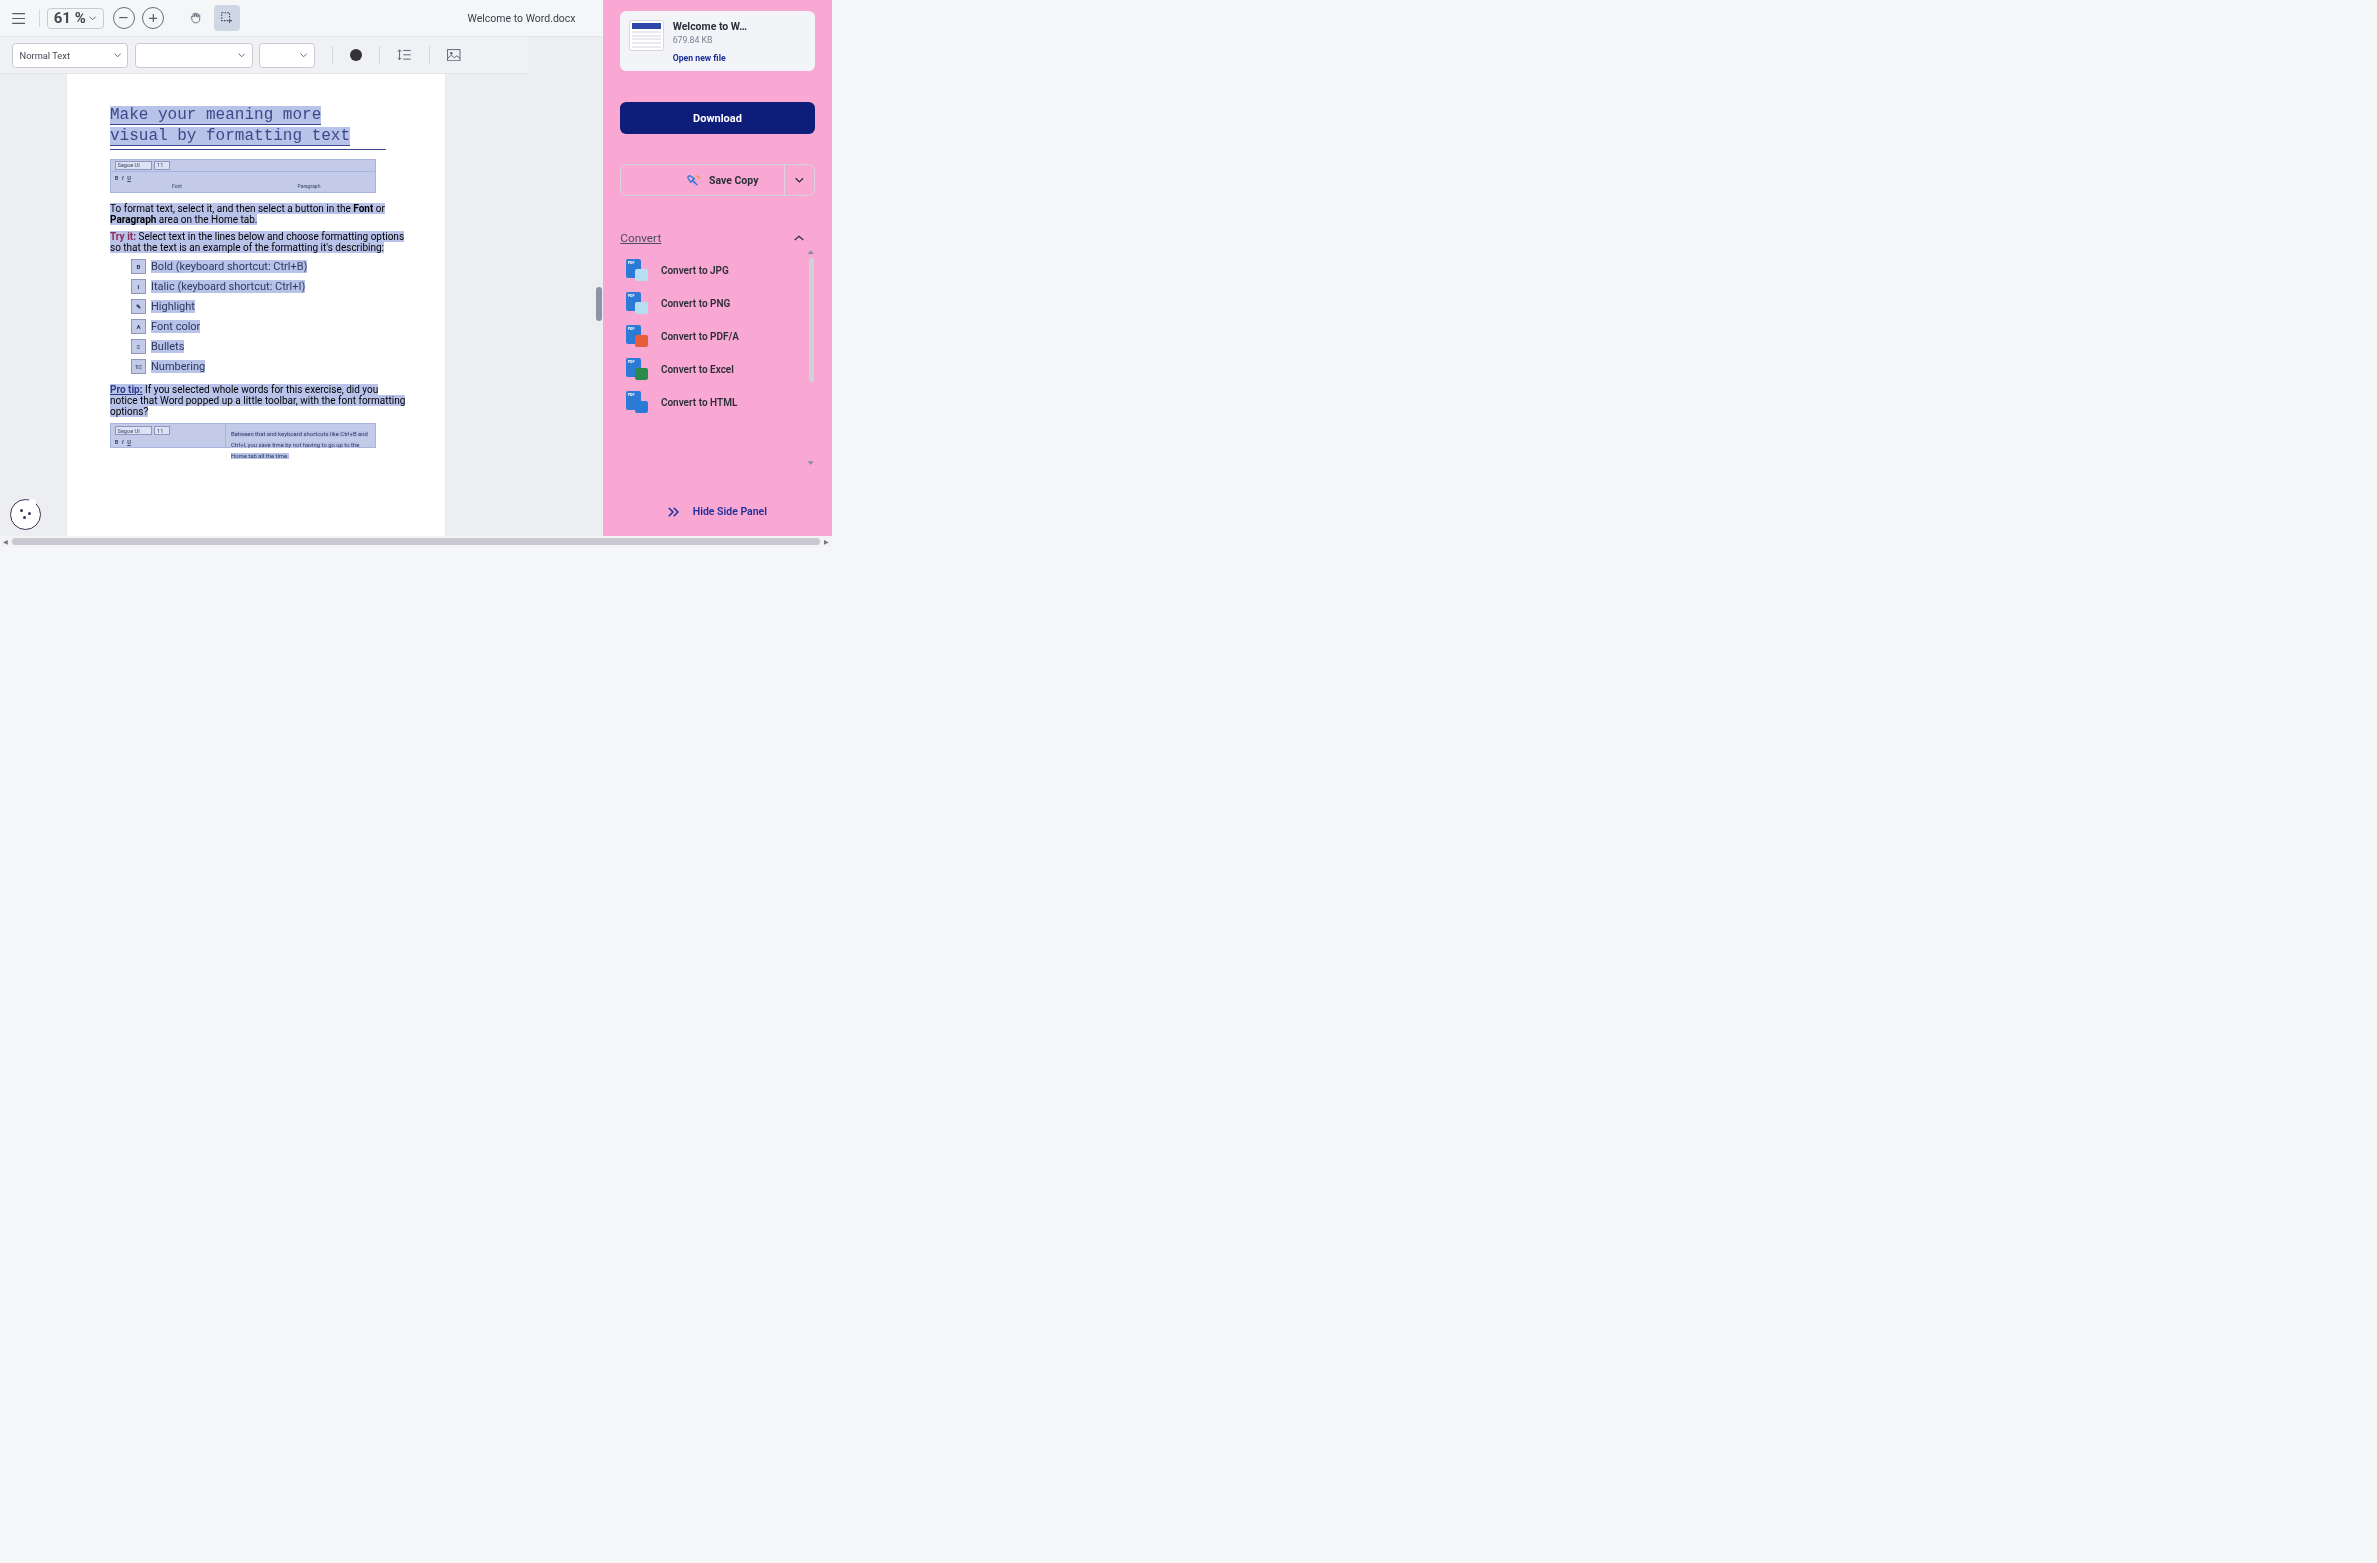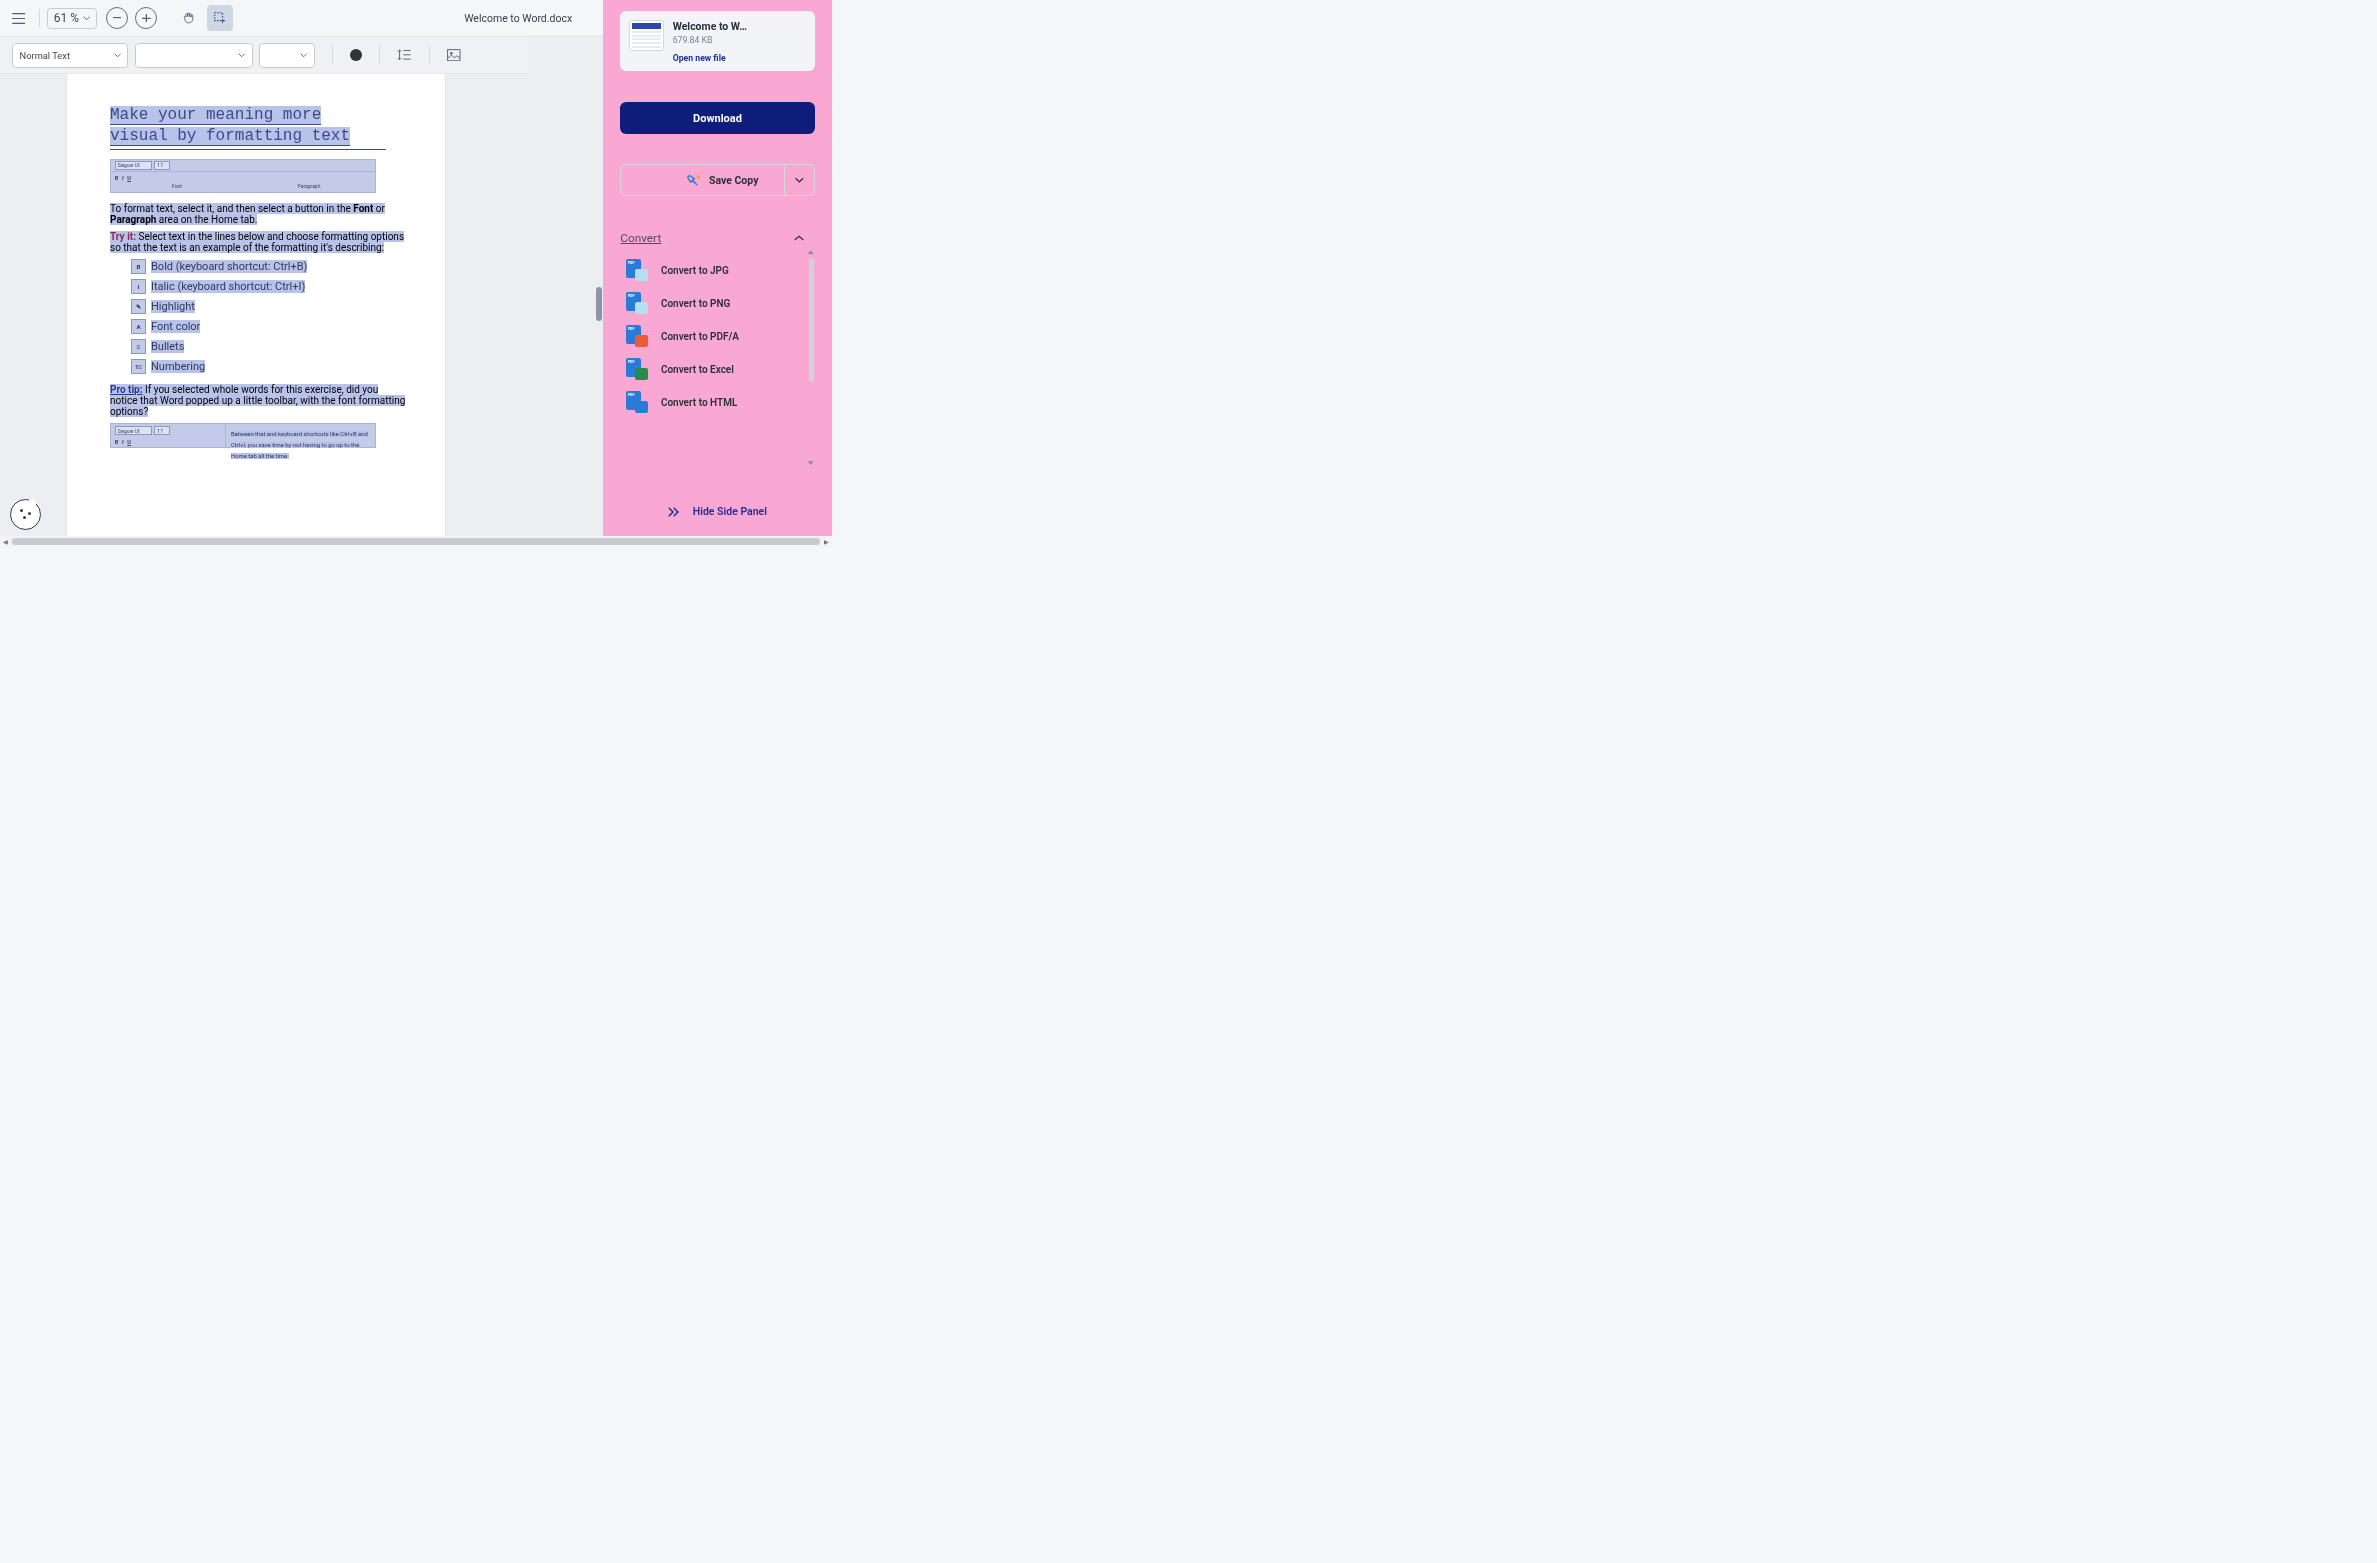--- a/index.html
+++ b/index.html
@@ -24,22 +24,22 @@
   display: flex; align-items: center; justify-content: center;
   cursor: pointer;
 }
 .vdiv { width: 0.6px; height: 17.3px; background: #d6d6dc; margin: 0 7.4px; }
 .zoom-select {
   height: 21px;
   padding: 0 6.2px;
   border: 0.6px solid #c9cad1;
   border-radius: 3.7px;
   display: flex; align-items: center; gap: 3.7px;
-  font-size: 12px;
-  font-weight: 400;
+  font-size: 15px;
+  font-weight: 700;
   background: #fff0;
   cursor: pointer;
   color: #464754;
 }
 .circle-btn {
   width: 22px; height: 22px;
   border: 0.9px solid #6a6c79;
   border-radius: 50%;
   display: flex; align-items: center; justify-content: center;
   margin: 0 3.7px;

